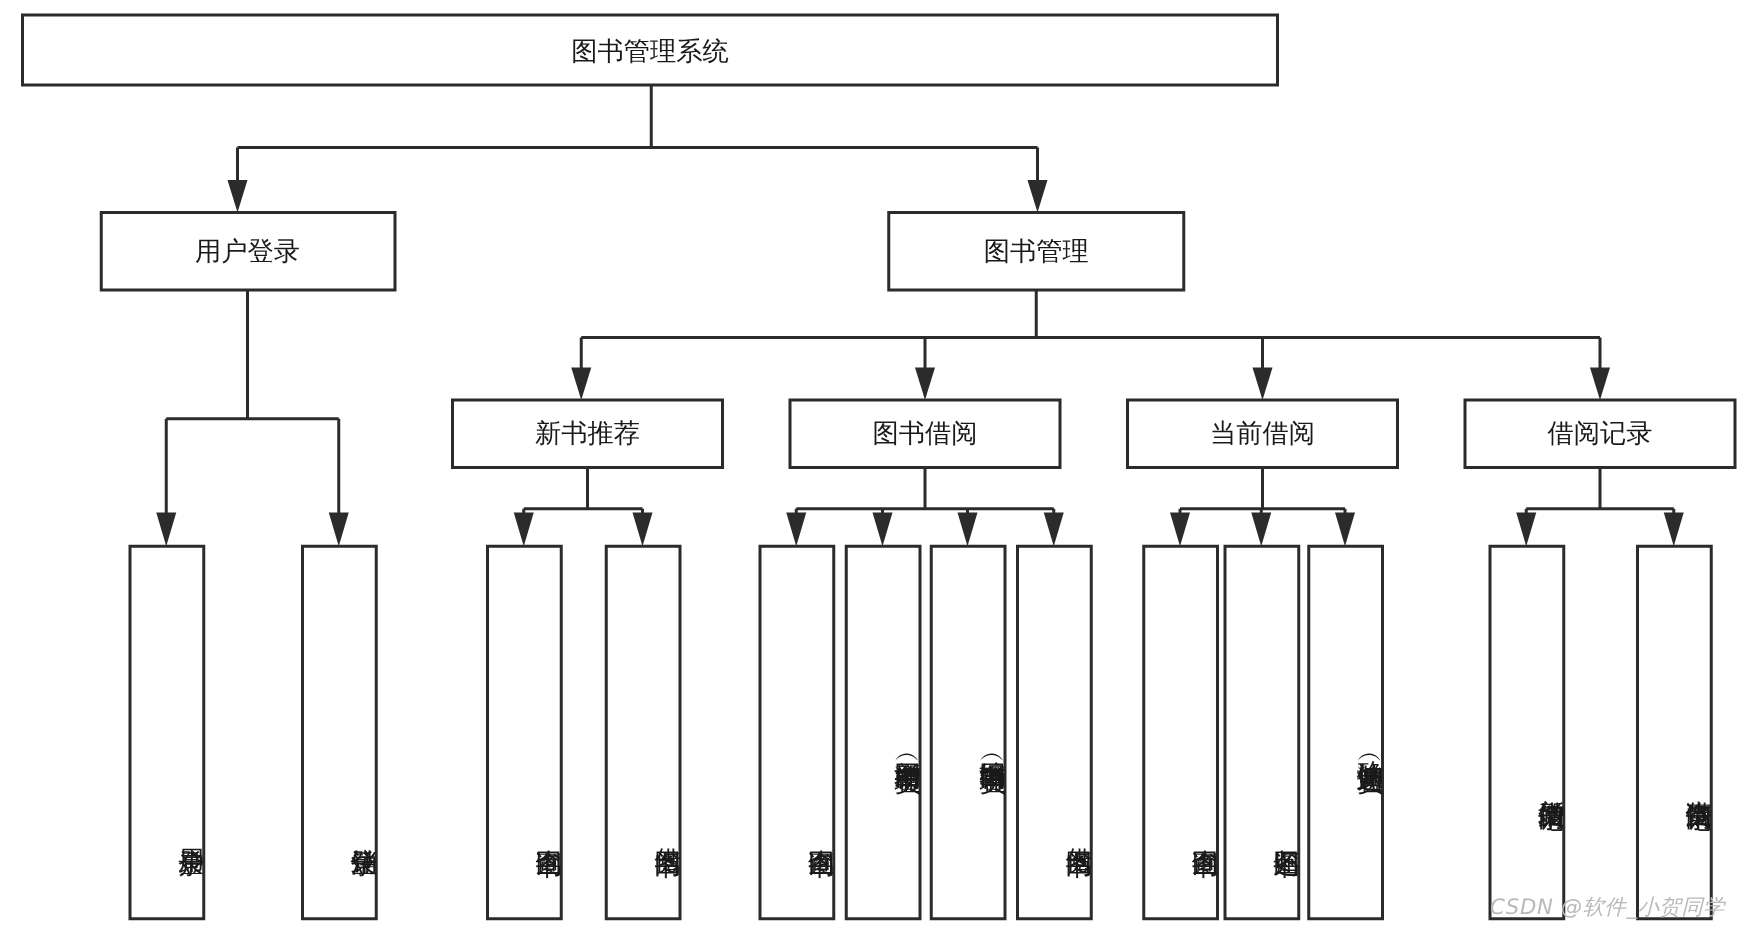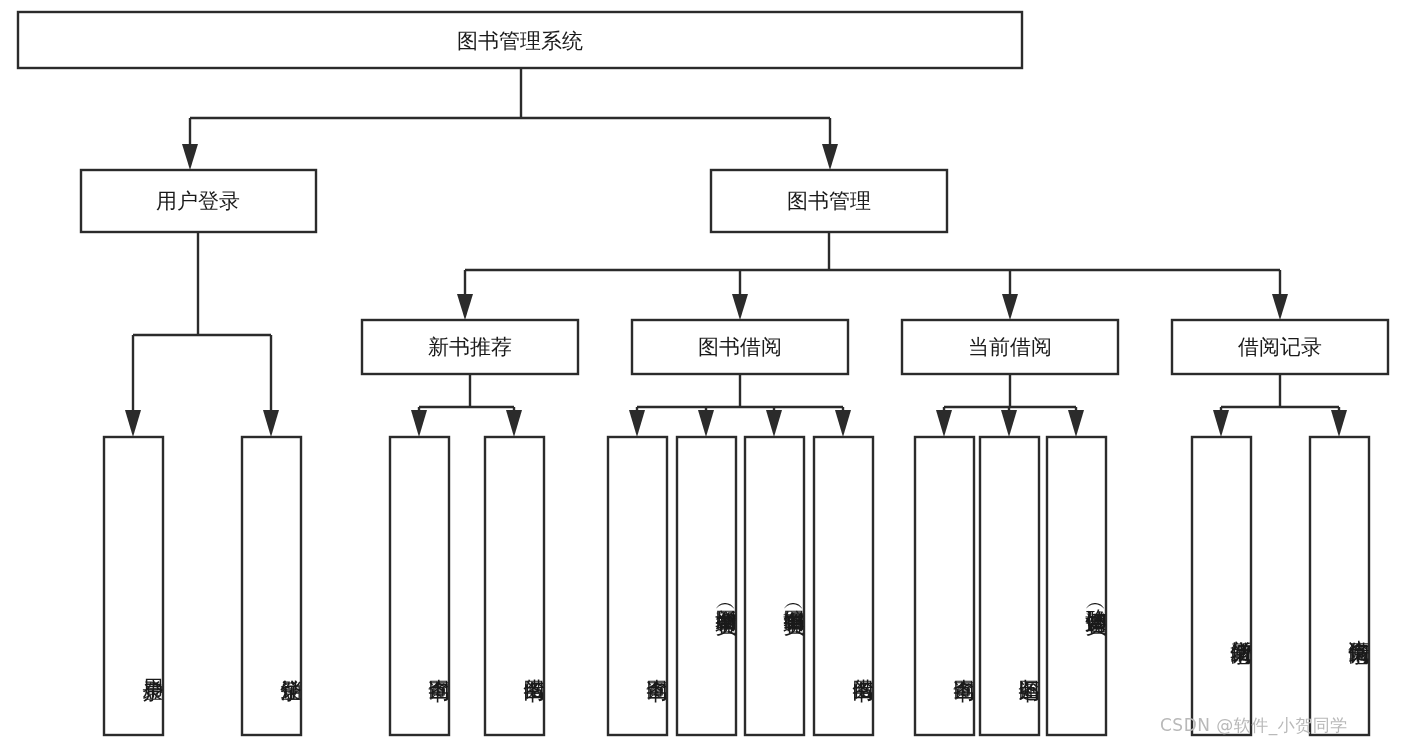--- a/index.html
+++ b/index.html
@@ -63,24 +63,25 @@
     color: #1a1a1a;
     letter-spacing: 1px;
     white-space: nowrap;
     pointer-events: none;
   }
   .watermark {
     position: absolute;
     font-family: "DejaVu Sans", "Liberation Sans", sans-serif;
     font-size: 17px;
     color: #b9b9b9;
-    left: 1160px;
+    left: 1192px;
     top: 714px;
     white-space: nowrap;
     letter-spacing: 0.5px;
+    font-style: italic;
   }
 </style>
 </head>
 <body>
 
 <div id="diagram-root">
 
   <svg class="diagram-canvas" viewBox="0 0 1405 747" xmlns="http://www.w3.org/2000/svg">
 
     <g>

